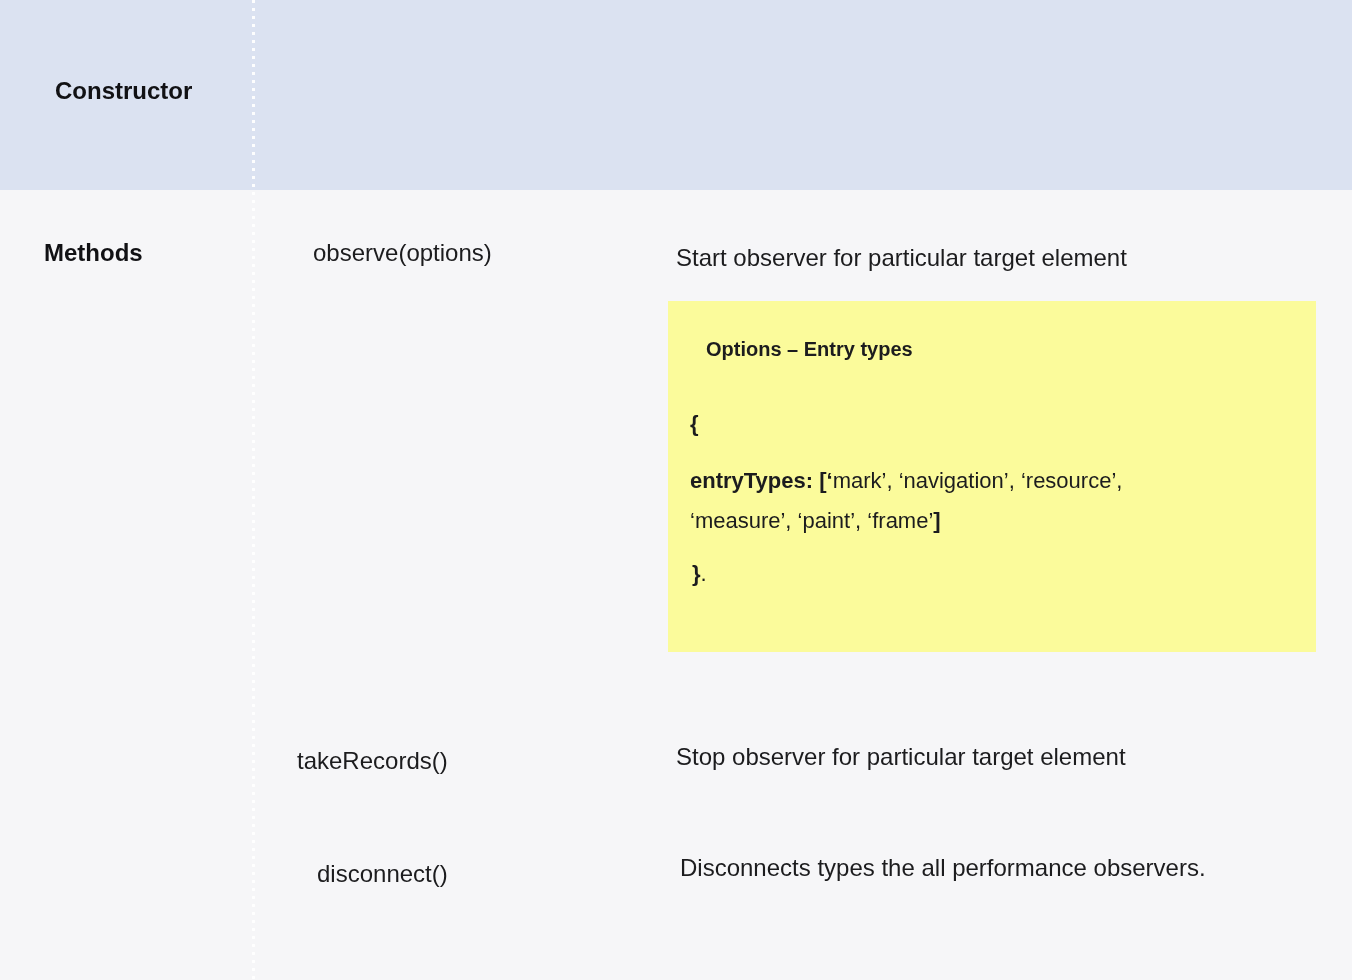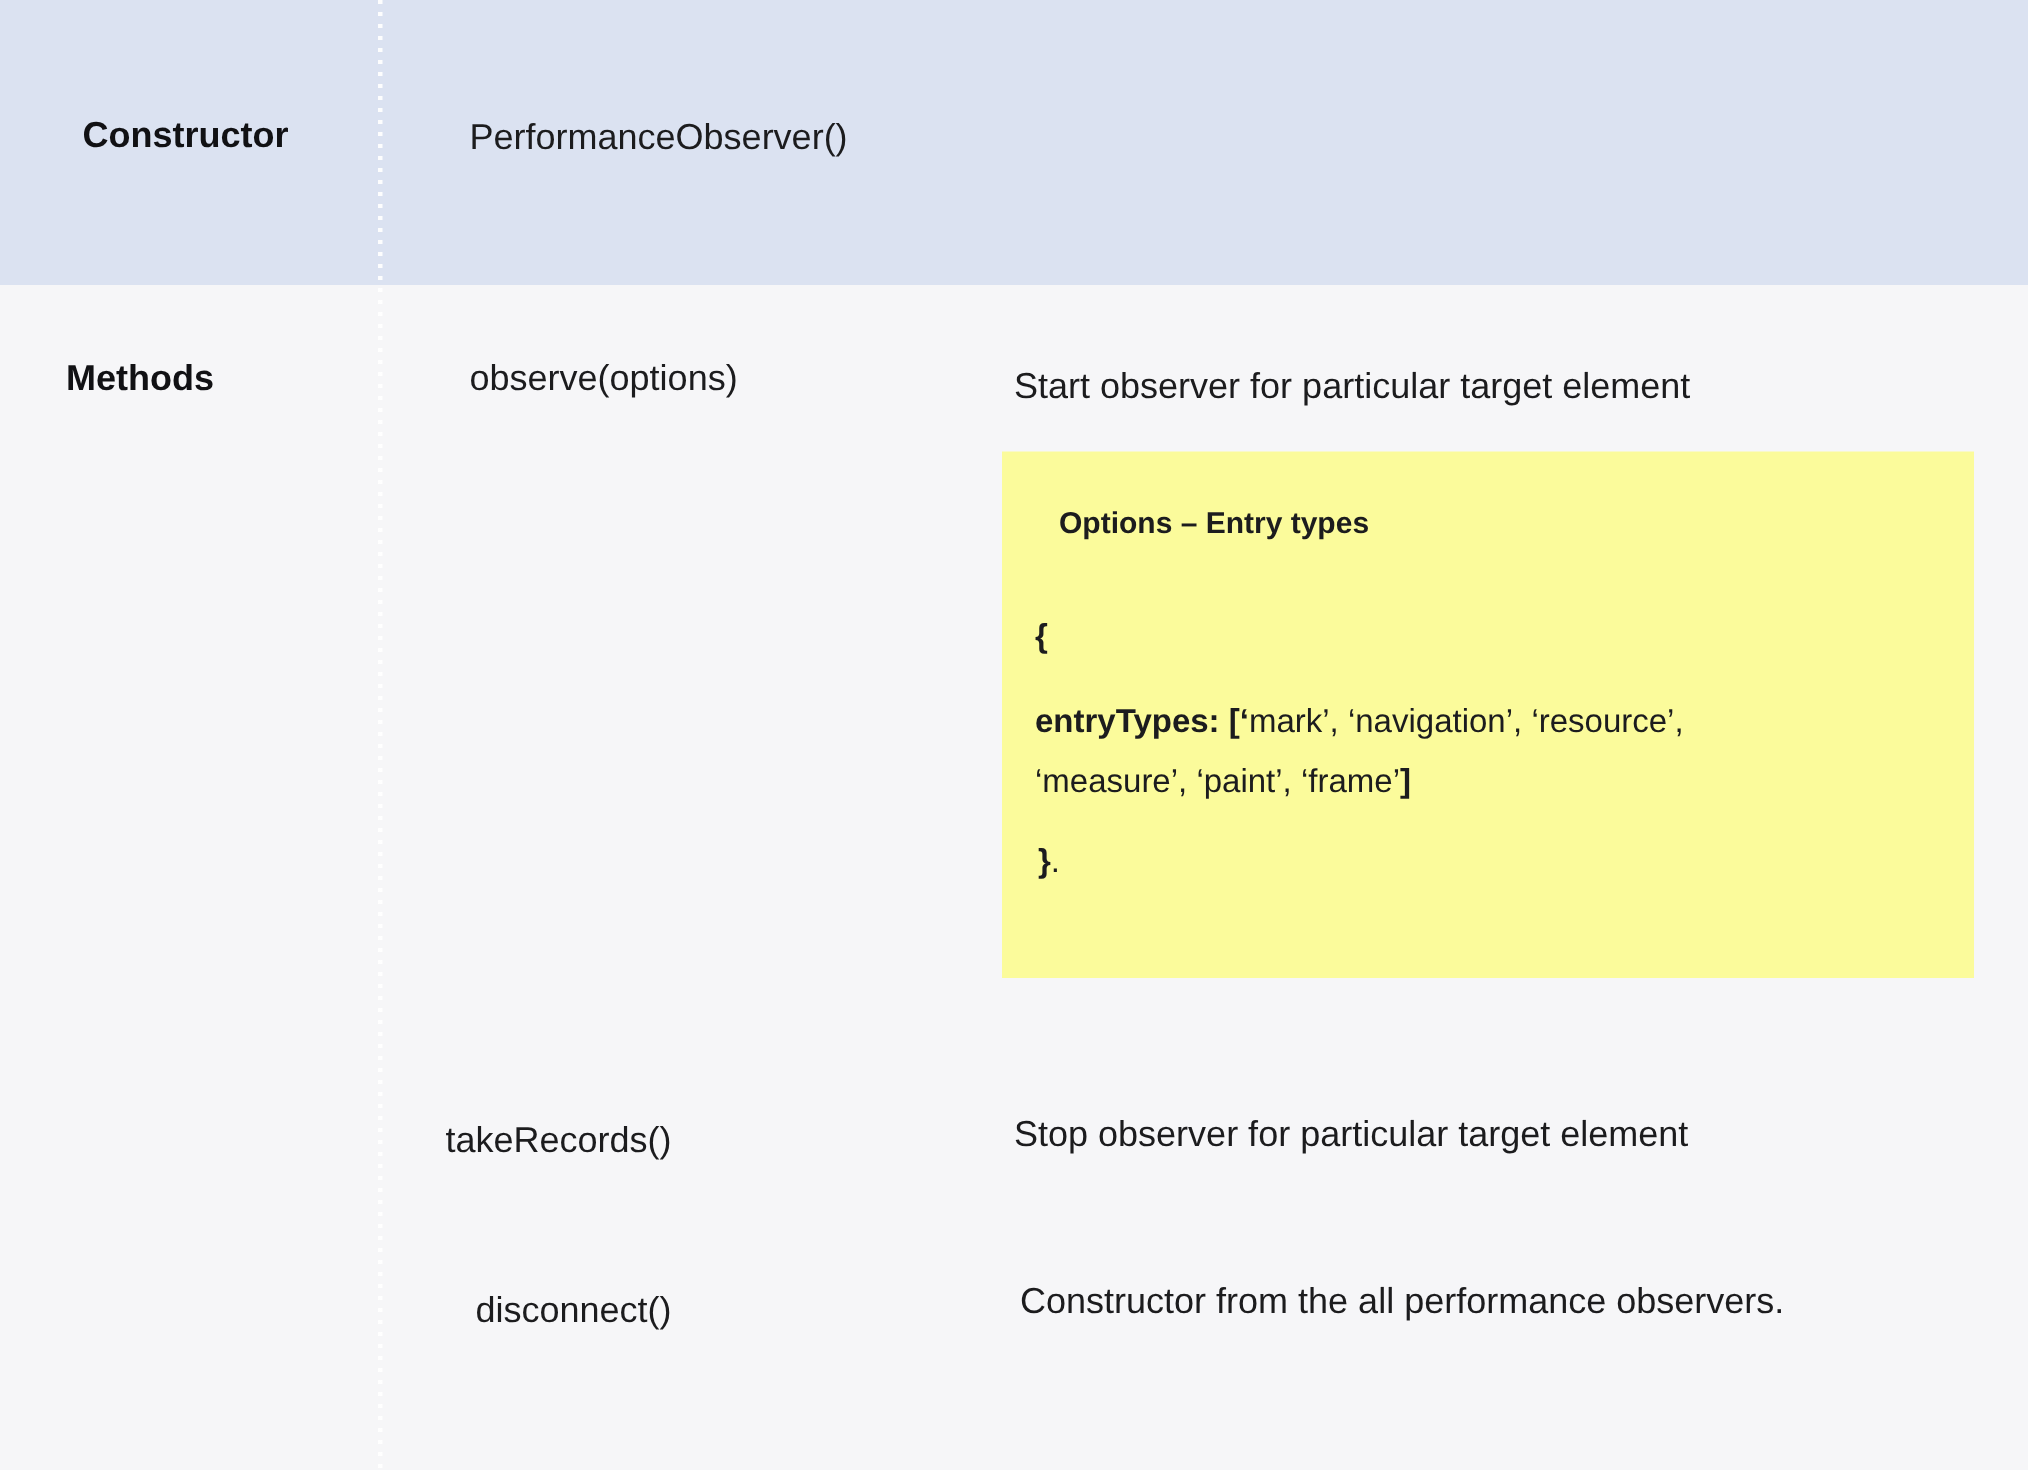--- a/index.html
+++ b/index.html
@@ -78,21 +78,20 @@
 <body>
 
 <div class="page">
 
   <div class="header-band"></div>
 
   <div class="col-divider"></div>
 
   <div class="txt row-label" style="left:55px; top:76px;">Constructor</div>
 
-  <div class="txt" style="left:313px; top:77px;">PerformanceObserver()</div>
 
 
   <div class="txt row-label" style="left:44px; top:238px;text-align:center;">Methods</div>
 
   <div class="txt" style="left:676px; top:243px;">Start observer for particular target element</div>
 
   <div class="txt" style="left:313px; top:238px;">observe(options)</div>
 
   <div class="note-box"></div>
 
@@ -107,15 +106,15 @@
   <div class="code-line code-close">
     <span class="b">}</span><span>.</span>
   </div>
 
   <div class="txt" style="left:297px; top:746px;">takeRecords()</div>
 
   <div class="txt" style="left:676px; top:742px;">Stop observer for particular target element</div>
 
   <div class="txt" style="left:317px; top:859px;">disconnect()</div>
 
-  <div class="txt" style="left:680px; top:853px;">Constructor from the all performance observers.</div>
+  <div class="txt" style="left:680px; top:853px;">Disconnects types the all performance observers.</div>
 
 </div>
 
 </body></html>

